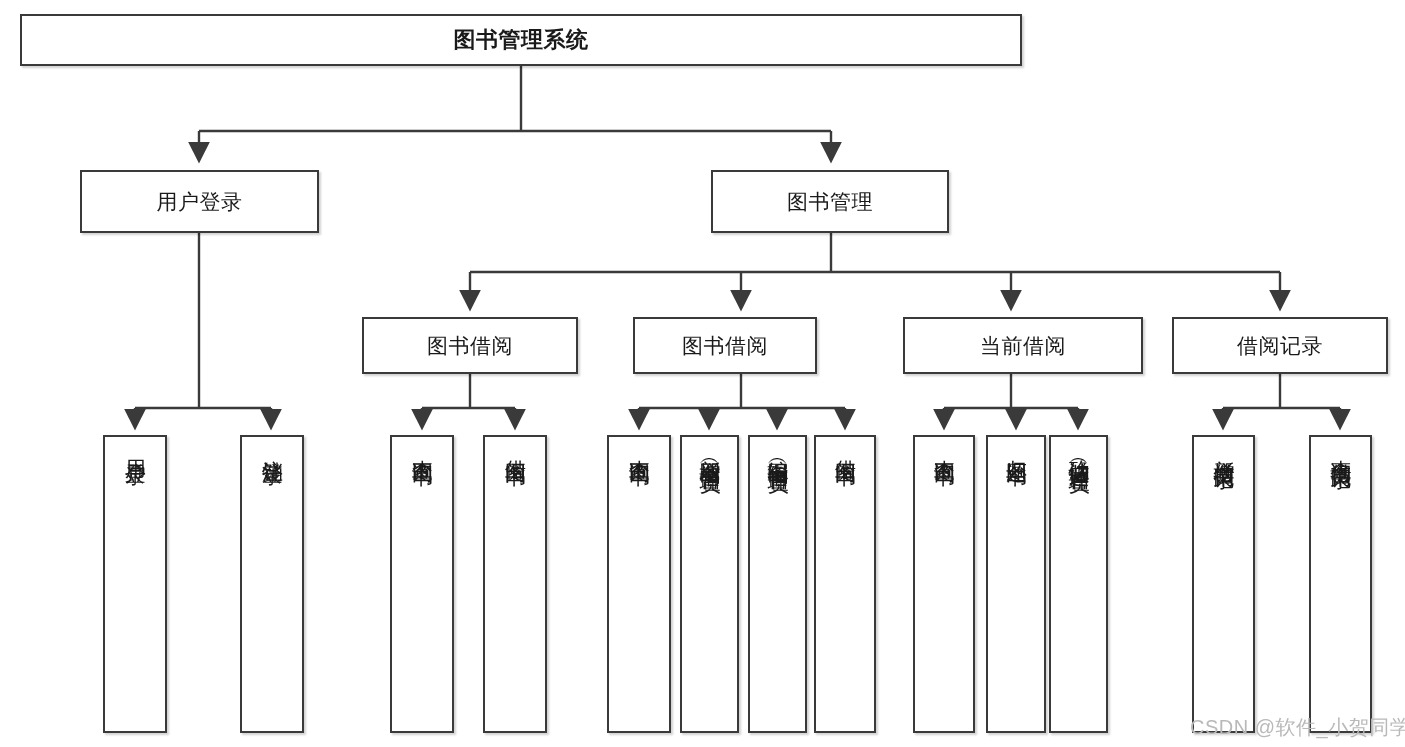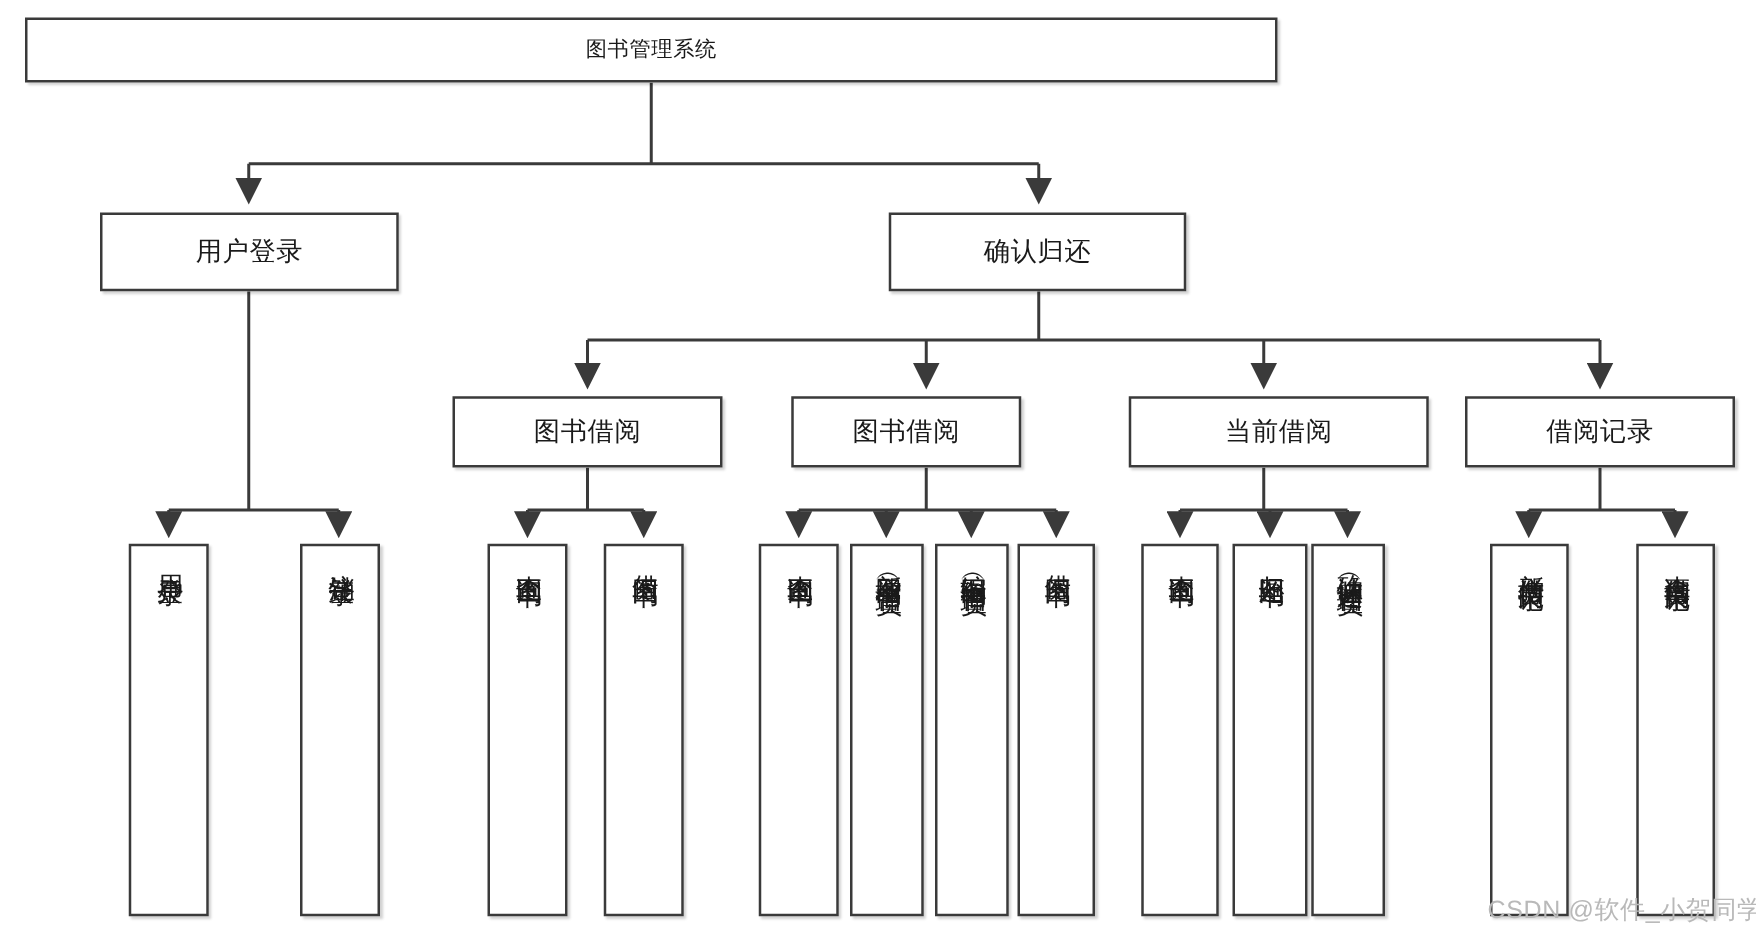--- a/index.html
+++ b/index.html
@@ -51,21 +51,21 @@
     padding-top: 6px;
   }
   .node.vertical .lbl {
     writing-mode: vertical-rl;
     text-orientation: upright;
     font-size: 21px;
     line-height: 1.18;
     letter-spacing: 2px;
     max-height: 100%;
   }
-  .node.root .lbl { font-size: 17px; }
+  .node.root .lbl { font-size: 22px; font-weight: bold; }
   .watermark {
     position: absolute;
     color: #b9b9b9;
     font-size: 20px;
     white-space: nowrap;
     letter-spacing: 0.5px;
     pointer-events: none;
   }
 </style>
 </head>
@@ -124,21 +124,21 @@
   </svg>
 
   <div class="node horizontal root" style="left:20px; top:14px; width:1002px; height:52px;">
     <span class="lbl">图书管理系统</span>
   </div>
 
   <div class="node horizontal" style="left:80px; top:170px; width:239px; height:63px;">
     <span class="lbl">用户登录</span>
   </div>
   <div class="node horizontal" style="left:711px; top:170px; width:238px; height:63px;">
-    <span class="lbl">确认归还</span>
+    <span class="lbl">图书管理</span>
   </div>
 
   <div class="node horizontal" style="left:362px; top:317px; width:216px; height:57px;">
     <span class="lbl">图书借阅</span>
   </div>
   <div class="node horizontal" style="left:633px; top:317px; width:184px; height:57px;">
     <span class="lbl">图书借阅</span>
   </div>
   <div class="node horizontal" style="left:903px; top:317px; width:240px; height:57px;">
     <span class="lbl">当前借阅</span>

